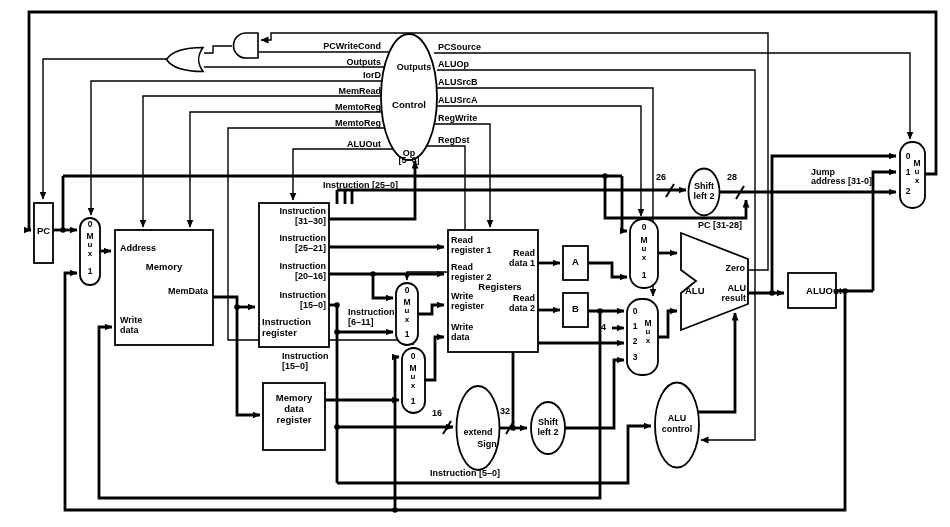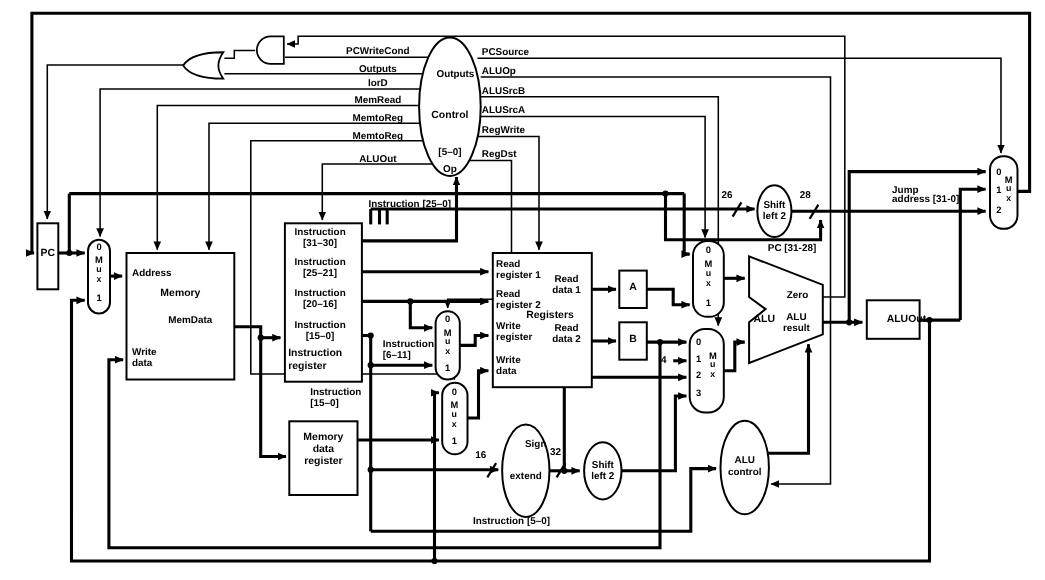--- a/index.html
+++ b/index.html
@@ -2,21 +2,21 @@
 <html><head>
 <meta charset="utf-8">
 <style>
   html,body{margin:0;padding:0;background:#fff;}
   #stage{position:relative;width:950px;height:527px;background:#fff;overflow:hidden;
          font-family:"Liberation Sans",sans-serif;color:#000;}
   #wires{position:absolute;left:0;top:0;}
   .lbl{position:absolute;font:bold 9px "Liberation Sans",sans-serif;line-height:10px;
        white-space:nowrap;color:#000;}
   .c{text-align:center;}
-  .r{text-align:center;}
+  .r{text-align:right;}
   .t{font-size:9.5px;}
   .md{font-size:8.5px;}
   .mx{font-size:8px;}
 </style>
 </head>
 <body>
 
 <div id="stage">
 
 <svg id="wires" width="950" height="527" viewBox="0 0 950 527">
@@ -136,21 +136,21 @@
       <polygon points="681,233 748,259 748,304 681,330 681,293 696,281 681,270"></polygon>
       <path d="M258,33 L246,33 A12.5,12.5 0 0 0 246,58 L258,58 Z" stroke-width="1.6"></path>
       <path d="M203,47.5 C186,47.5 172,51 166.5,59.5 C172,68 186,71.5 203,71.5 C197,63 197,56 203,47.5 Z" stroke-width="1.6"></path>
     </g>
   </g>
 </svg>
 
 <div class="lbl c" style="left:384px;top:62px;width:60px">Outputs</div>
 <div class="lbl c t" style="left:384px;top:100px;width:50px">Control</div>
 <div class="lbl c" style="left:394px;top:148px;width:30px">Op</div>
-<div class="lbl c" style="left:394px;top:133px;width:30px">[5–0]</div>
+<div class="lbl c" style="left:394px;top:155px;width:30px">[5–0]</div>
 
 <div class="lbl r" style="left:306px;top:41px;width:75px">PCWriteCond</div>
 <div class="lbl r" style="left:306px;top:57px;width:75px">Outputs</div>
 <div class="lbl r" style="left:306px;top:70px;width:75px">IorD</div>
 <div class="lbl r" style="left:306px;top:86px;width:75px">MemRead</div>
 <div class="lbl r" style="left:306px;top:102px;width:75px">MemtoReg</div>
 <div class="lbl r" style="left:306px;top:118px;width:75px">MemtoReg</div>
 <div class="lbl r" style="left:306px;top:139px;width:75px">ALUOut</div>
 
 <div class="lbl" style="left:438px;top:42px">PCSource</div>
@@ -199,28 +199,28 @@
 <div class="lbl c t" style="left:563px;top:257px;width:25px">A</div>
 <div class="lbl c t" style="left:563px;top:304px;width:25px">B</div>
 <div class="lbl t" style="left:685px;top:286px">ALU</div>
 <div class="lbl r" style="left:705px;top:263px;width:40px">Zero</div>
 <div class="lbl r" style="left:702px;top:283px;width:44px">ALU</div>
 <div class="lbl r" style="left:702px;top:293px;width:44px">result</div>
 <div class="lbl c t" style="left:788px;top:286px;width:72px">ALUOut</div>
 
 <div class="lbl c" style="left:686px;top:181px;width:36px">Shift</div>
 <div class="lbl c" style="left:686px;top:191px;width:36px">left 2</div>
-<div class="lbl c" style="left:457px;top:398px;width:60px">Sign</div>
+<div class="lbl c" style="left:457px;top:439px;width:60px">Sign</div>
 <div class="lbl c" style="left:457px;top:427px;width:42px">extend</div>
 <div class="lbl c" style="left:530px;top:417px;width:36px">Shift</div>
 <div class="lbl c" style="left:530px;top:427px;width:36px">left 2</div>
 <div class="lbl c" style="left:655px;top:413px;width:44px">ALU</div>
 <div class="lbl c" style="left:655px;top:424px;width:44px">control</div>
 
-<div class="lbl" style="left:335px;top:180px">Instruction [25–0]</div>
+<div class="lbl" style="left:323px;top:180px">Instruction [25–0]</div>
 <div class="lbl" style="left:811px;top:167px">Jump</div>
 <div class="lbl" style="left:811px;top:176px">address [31-0]</div>
 <div class="lbl" style="left:698px;top:220px">PC [31-28]</div>
 <div class="lbl" style="left:656px;top:172px">26</div>
 <div class="lbl" style="left:727px;top:172px">28</div>
 <div class="lbl" style="left:432px;top:408px">16</div>
 <div class="lbl" style="left:500px;top:406px">32</div>
 <div class="lbl" style="left:601px;top:322px">4</div>
 <div class="lbl" style="left:348px;top:307px">Instruction</div>
 <div class="lbl" style="left:348px;top:317px">[6–11]</div>

